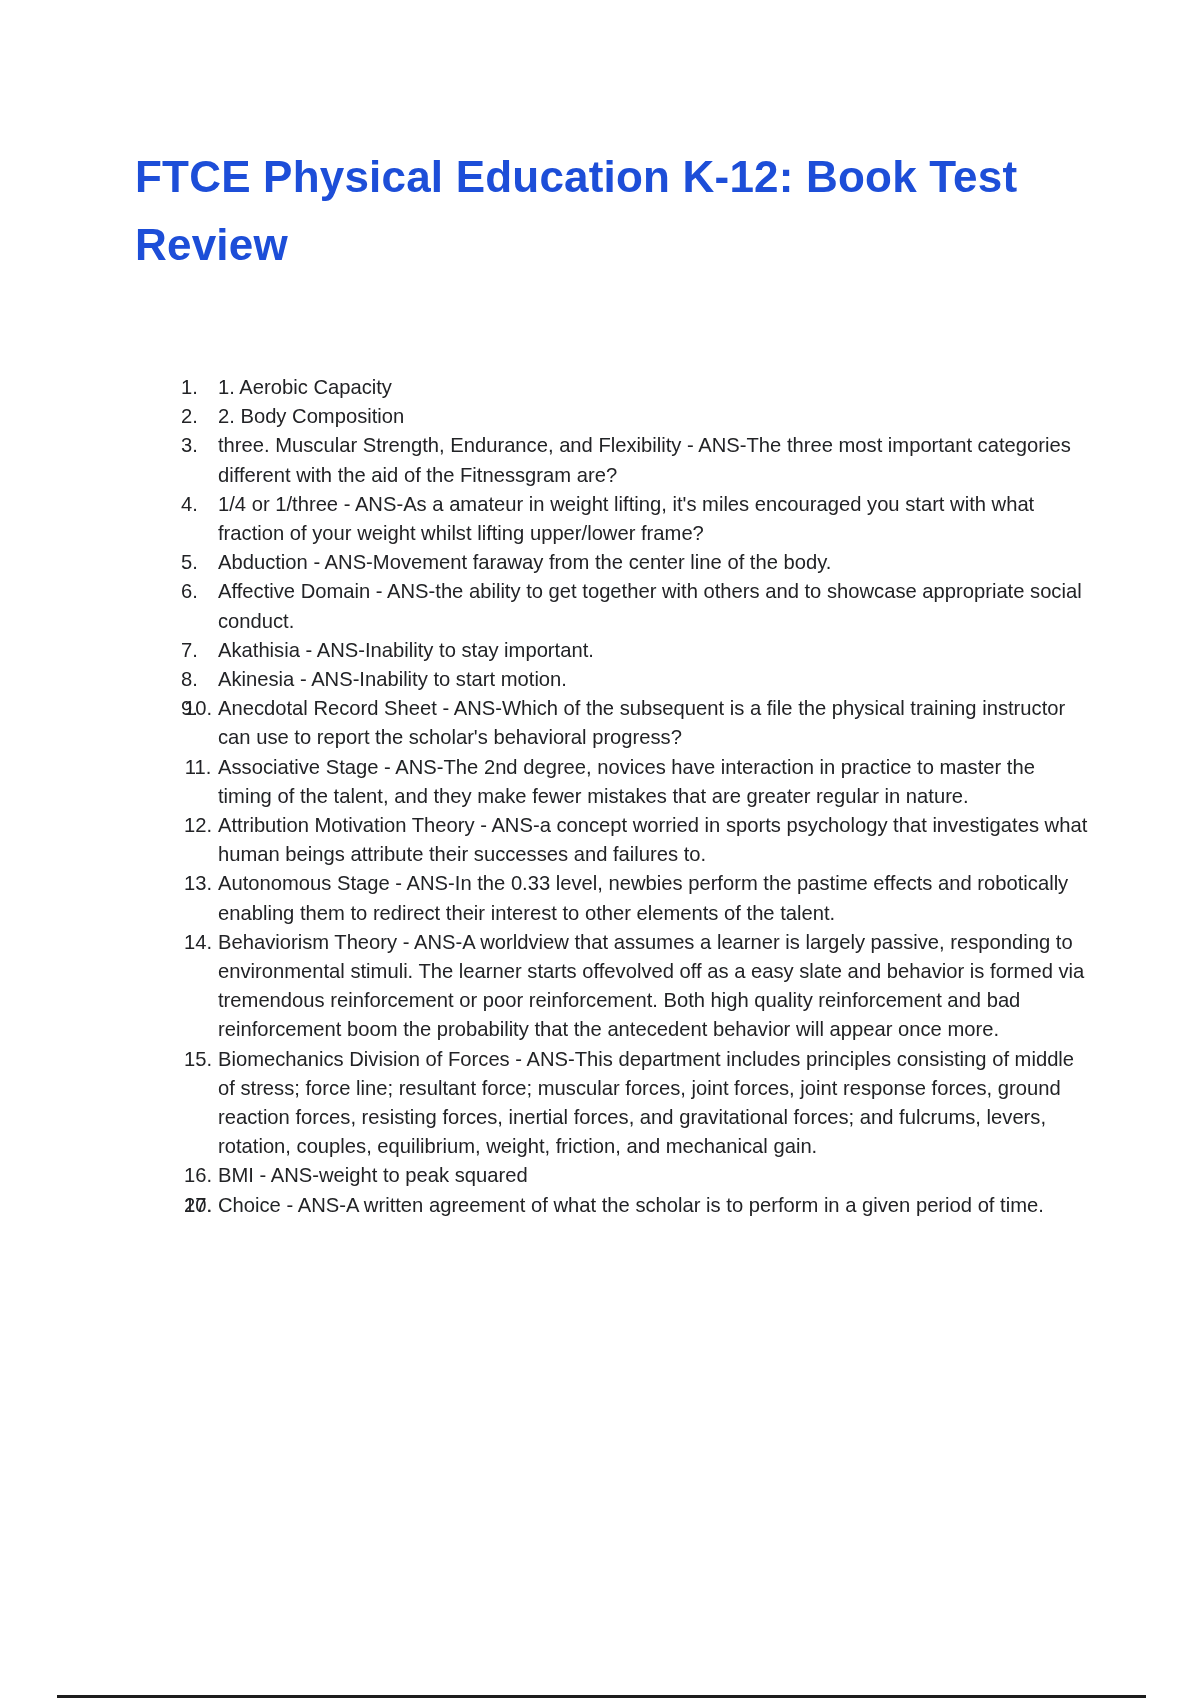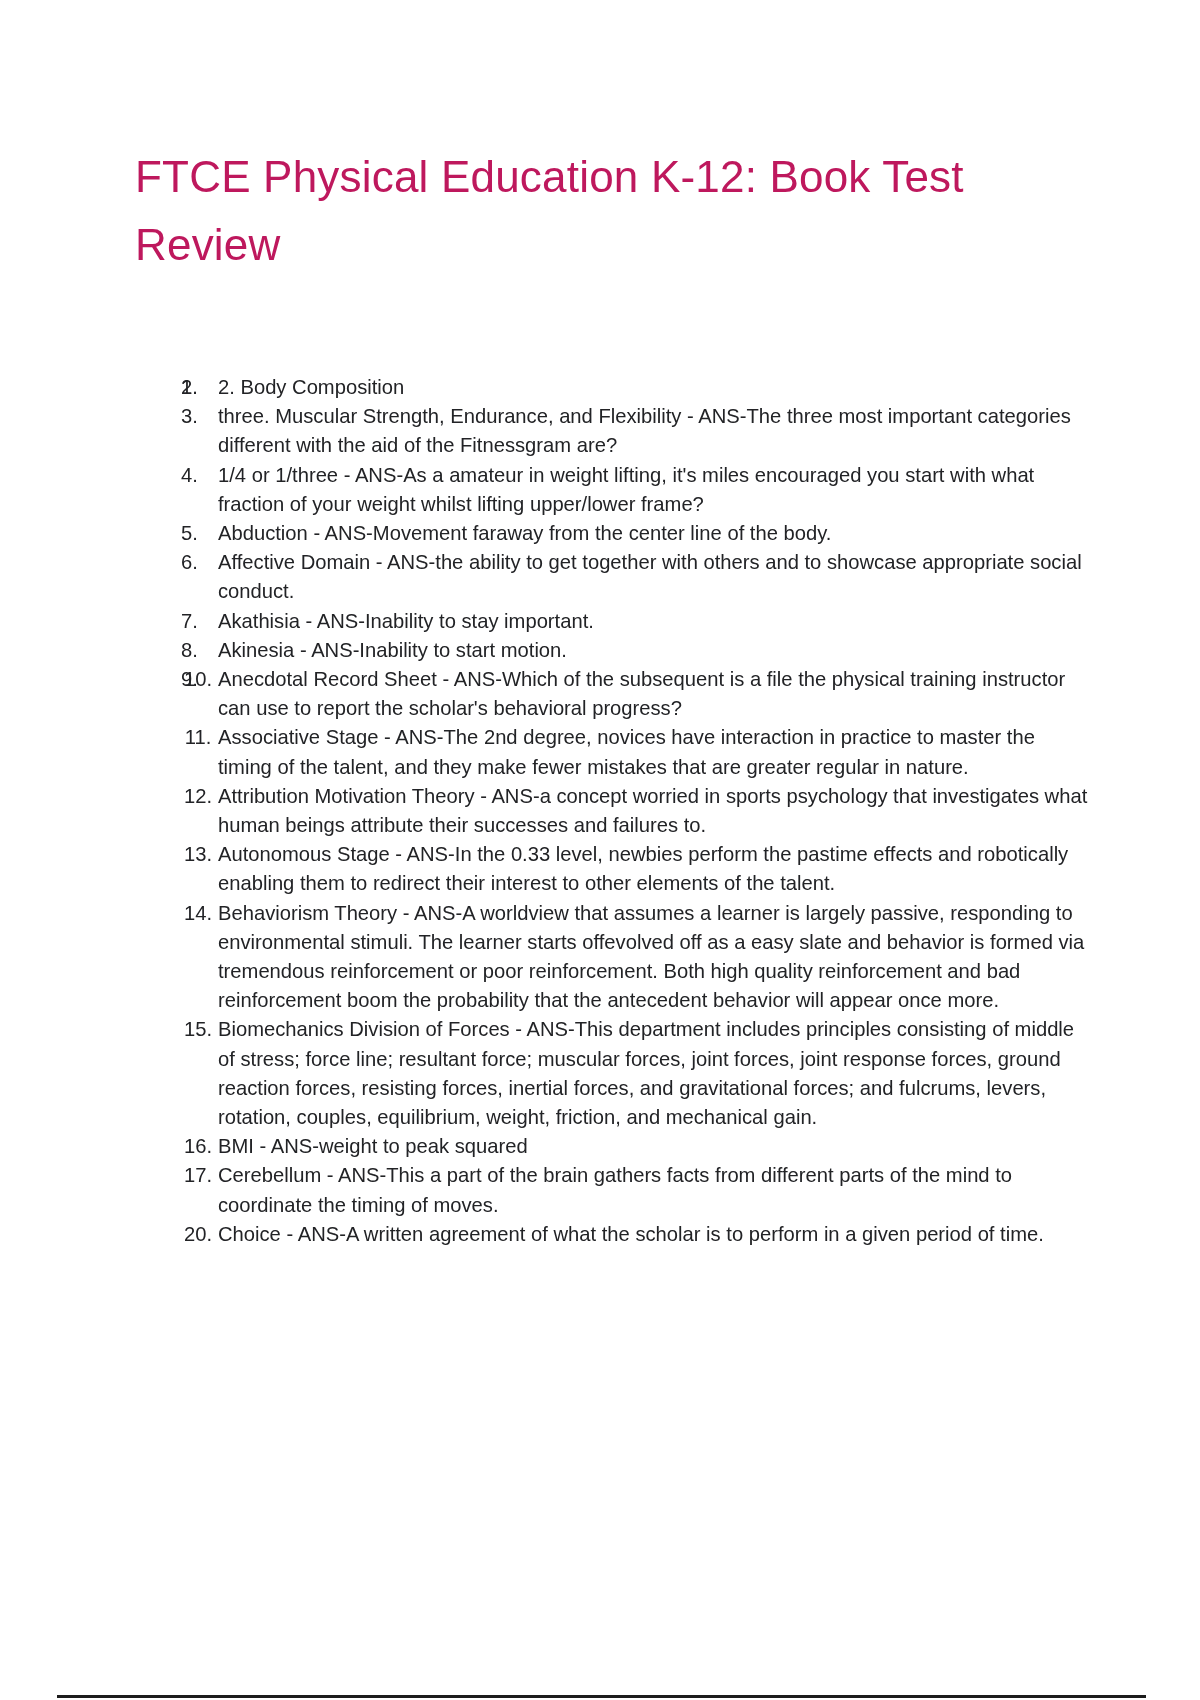--- a/index.html
+++ b/index.html
@@ -15,24 +15,24 @@
       font-family: "Liberation Sans", sans-serif;
       color: #222326;
     }
     .page-title {
       position: absolute;
       left: 135px;
       top: 143px;
       width: 900px;
       margin: 0;
       font-family: "Liberation Sans", sans-serif;
-      font-weight: normal;
+      font-weight: bold;
       font-size: 44px;
       line-height: 68px;
-      color: #be185d;
+      color: #1d4ed8;
       letter-spacing: 0.2px;
     }
     .qa-list {
       position: absolute;
       left: 0;
       top: 373px;
       width: 1200px;
       margin: 0;
       padding: 0;
       list-style: none;
@@ -69,20 +69,21 @@
     }
   </style>
 </head>
 <body>
 
 <h1 class="page-title">FTCE Physical Education K-12: Book Test Review</h1>
 
 <ol class="qa-list">
   <li class="qa-item">
     <span class="qa-num">1.</span>
+    <span class="qa-text">1. Aerobic Capacity</span>
   </li>
   <li class="qa-item">
     <span class="qa-num">2.</span>
     <span class="qa-text">2. Body Composition</span>
   </li>
   <li class="qa-item">
     <span class="qa-num">3.</span>
     <span class="qa-text">three. Muscular Strength, Endurance, and Flexibility - ANS-The three most important categories different with the aid of the Fitnessgram are?</span>
   </li>
   <li class="qa-item">
@@ -131,21 +132,20 @@
   <li class="qa-item">
     <span class="qa-num two-digit">15.</span>
     <span class="qa-text">Biomechanics Division of Forces - ANS-This department includes principles consisting of middle of stress; force line; resultant force; muscular forces, joint forces, joint response forces, ground reaction forces, resisting forces, inertial forces, and gravitational forces; and fulcrums, levers, rotation, couples, equilibrium, weight, friction, and mechanical gain.</span>
   </li>
   <li class="qa-item">
     <span class="qa-num two-digit">16.</span>
     <span class="qa-text">BMI - ANS-weight to peak squared</span>
   </li>
   <li class="qa-item">
     <span class="qa-num two-digit">17.</span>
-    <span class="qa-text">Cerebellum - ANS-This a part of the brain gathers facts from different parts of the mind to coordinate the timing of moves.</span>
   </li>
   <li class="qa-item">
     <span class="qa-num two-digit">20.</span>
     <span class="qa-text">Choice - ANS-A written agreement of what the scholar is to perform in a given period of time.</span>
   </li>
 </ol>
 
 <div class="bottom-rule"></div>
 
 </body></html>

